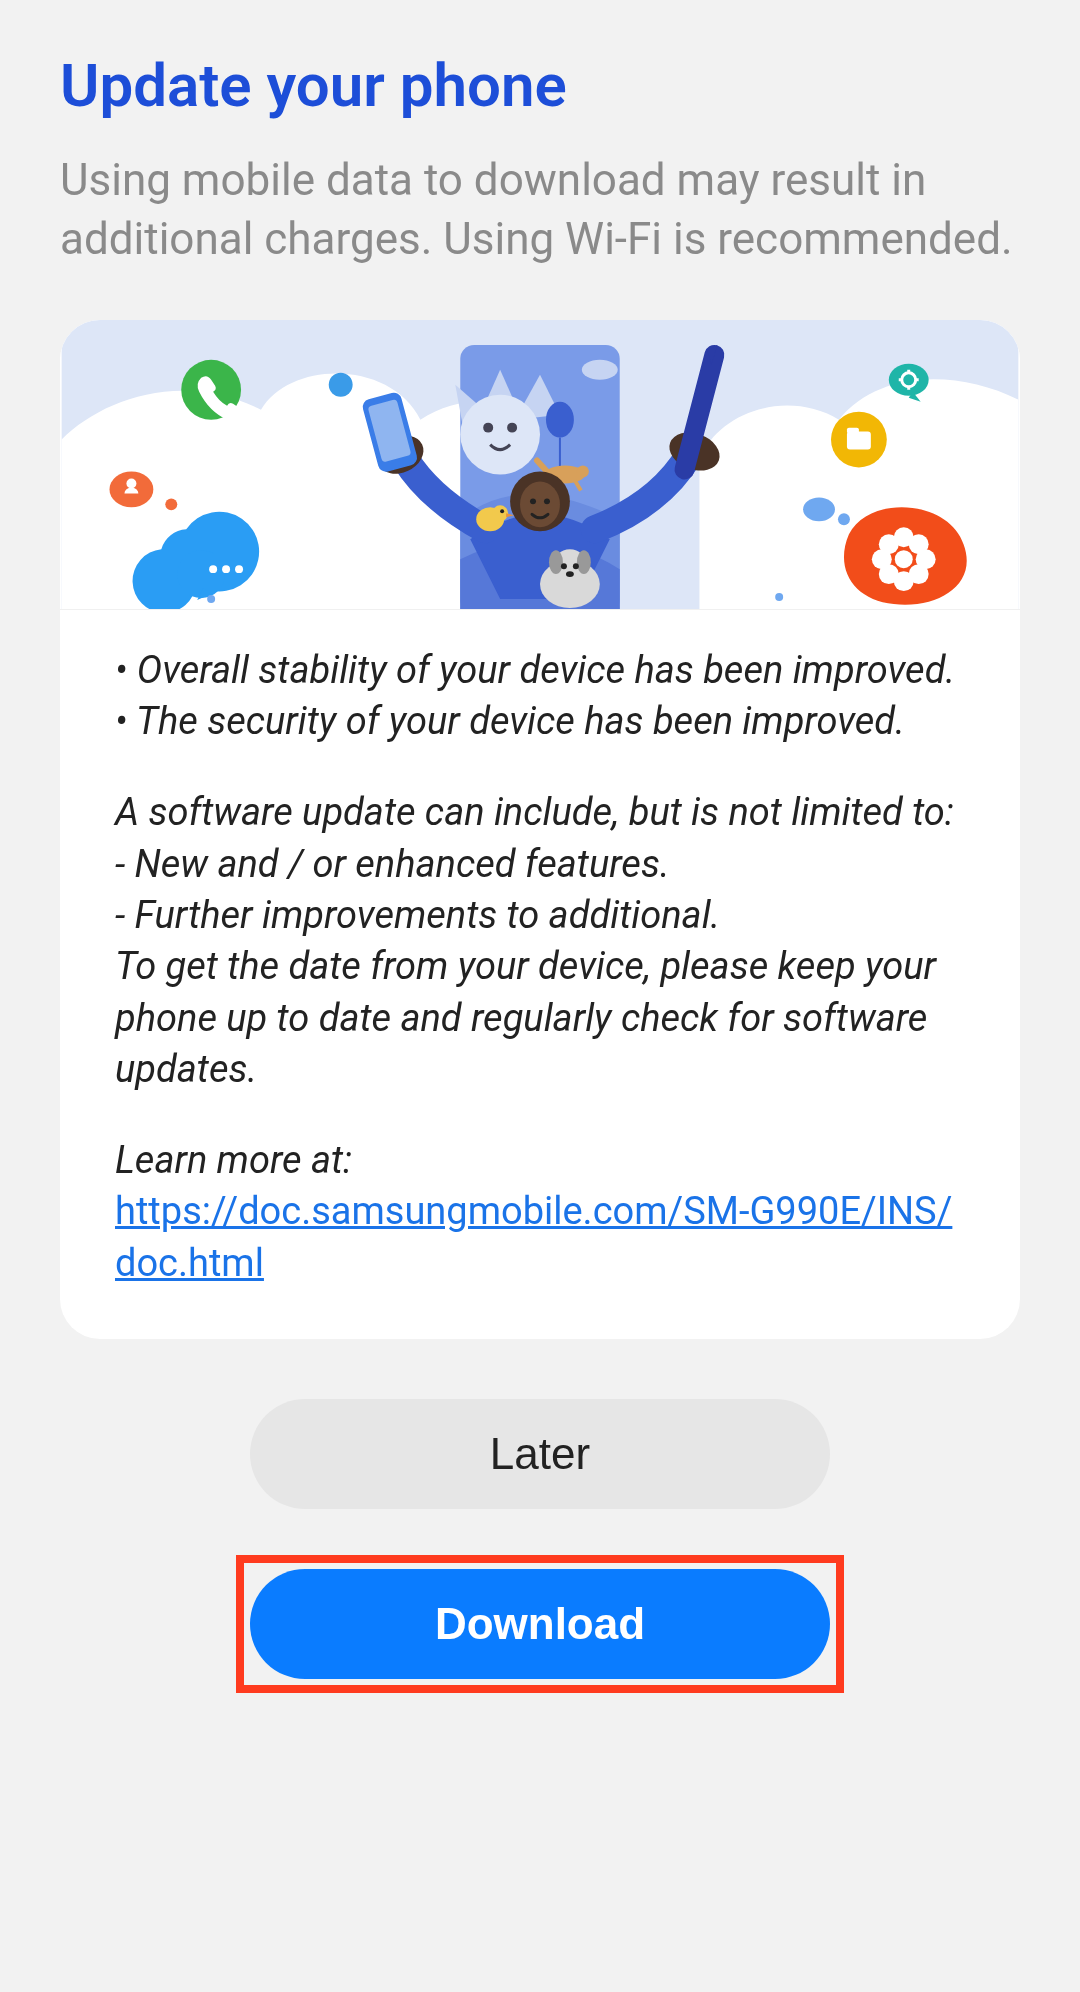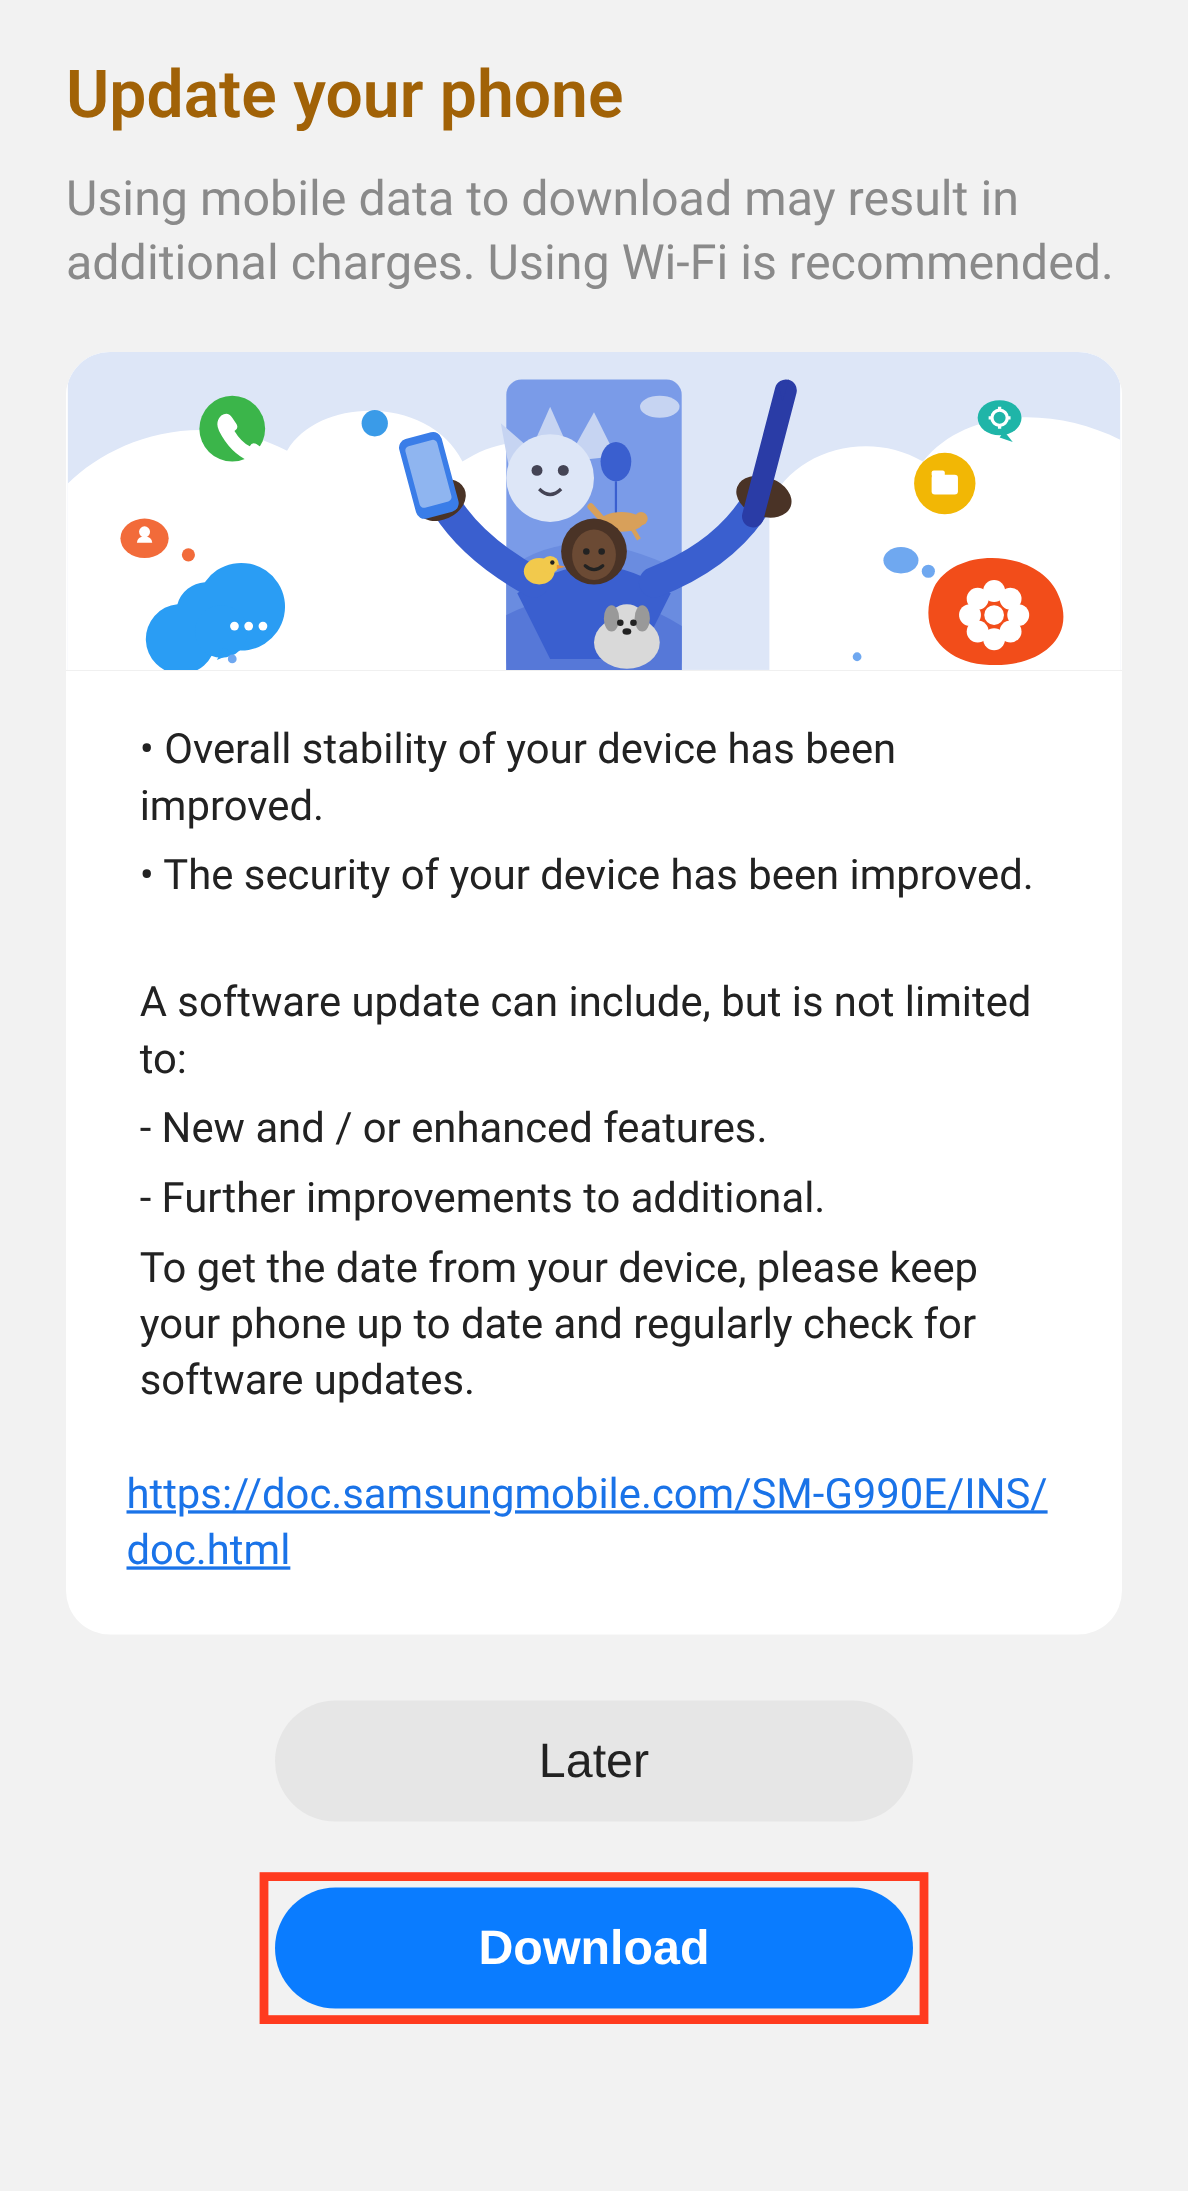--- a/index.html
+++ b/index.html
@@ -13,21 +13,21 @@
   .container {
     padding: 30px 60px 60px 60px;
     width: 100%;
     height: 100%;
     display: flex;
     flex-direction: column;
   }
   .page-title {
     font-size: 60px;
     font-weight: 600;
-    color: #a16207;
+    color: #1d4ed8;
     margin-bottom: 30px;
     margin-top: 20px;
   }
   .page-subtitle {
     font-size: 44px;
     color: #8a8a8a;
     line-height: 1.35;
     margin-bottom: 50px;
   }
   .card {
@@ -47,21 +47,21 @@
     display: block;
     width: 100%;
     height: 100%;
   }
   .content {
     padding: 35px 55px 50px 55px;
     font-size: 38px;
     color: #222;
     line-height: 1.35;
   }
-  .content p { margin: 12px; }
+  .content p { margin: 0; font-style: italic; }
   .content .spacer { height: 40px; }
   .link {
     color: #1a73e8;
     text-decoration: underline;
     word-break: break-all;
   }
   .buttons {
     margin-top: 60px;
     display: flex;
     flex-direction: column;
@@ -242,20 +242,21 @@
 
     <div class="content">
       <p>• Overall stability of your device has been improved.</p>
       <p>• The security of your device has been improved.</p>
       <div class="spacer"></div>
       <p>A software update can include, but is not limited to:</p>
       <p> - New and / or enhanced features.</p>
       <p> - Further improvements to additional.</p>
       <p>To get the date from your device, please keep your phone up to date and regularly check for software updates.</p>
       <div class="spacer"></div>
+      <p>Learn more at:</p>
       <a class="link" href="#">https://doc.samsungmobile.com/SM-G990E/INS/doc.html</a>
     </div>
   </div>
 
   <div class="buttons">
     <button class="btn btn-later">Later</button>
     <div class="btn-download-wrapper">
       <button class="btn btn-download">Download</button>
     </div>
   </div>

